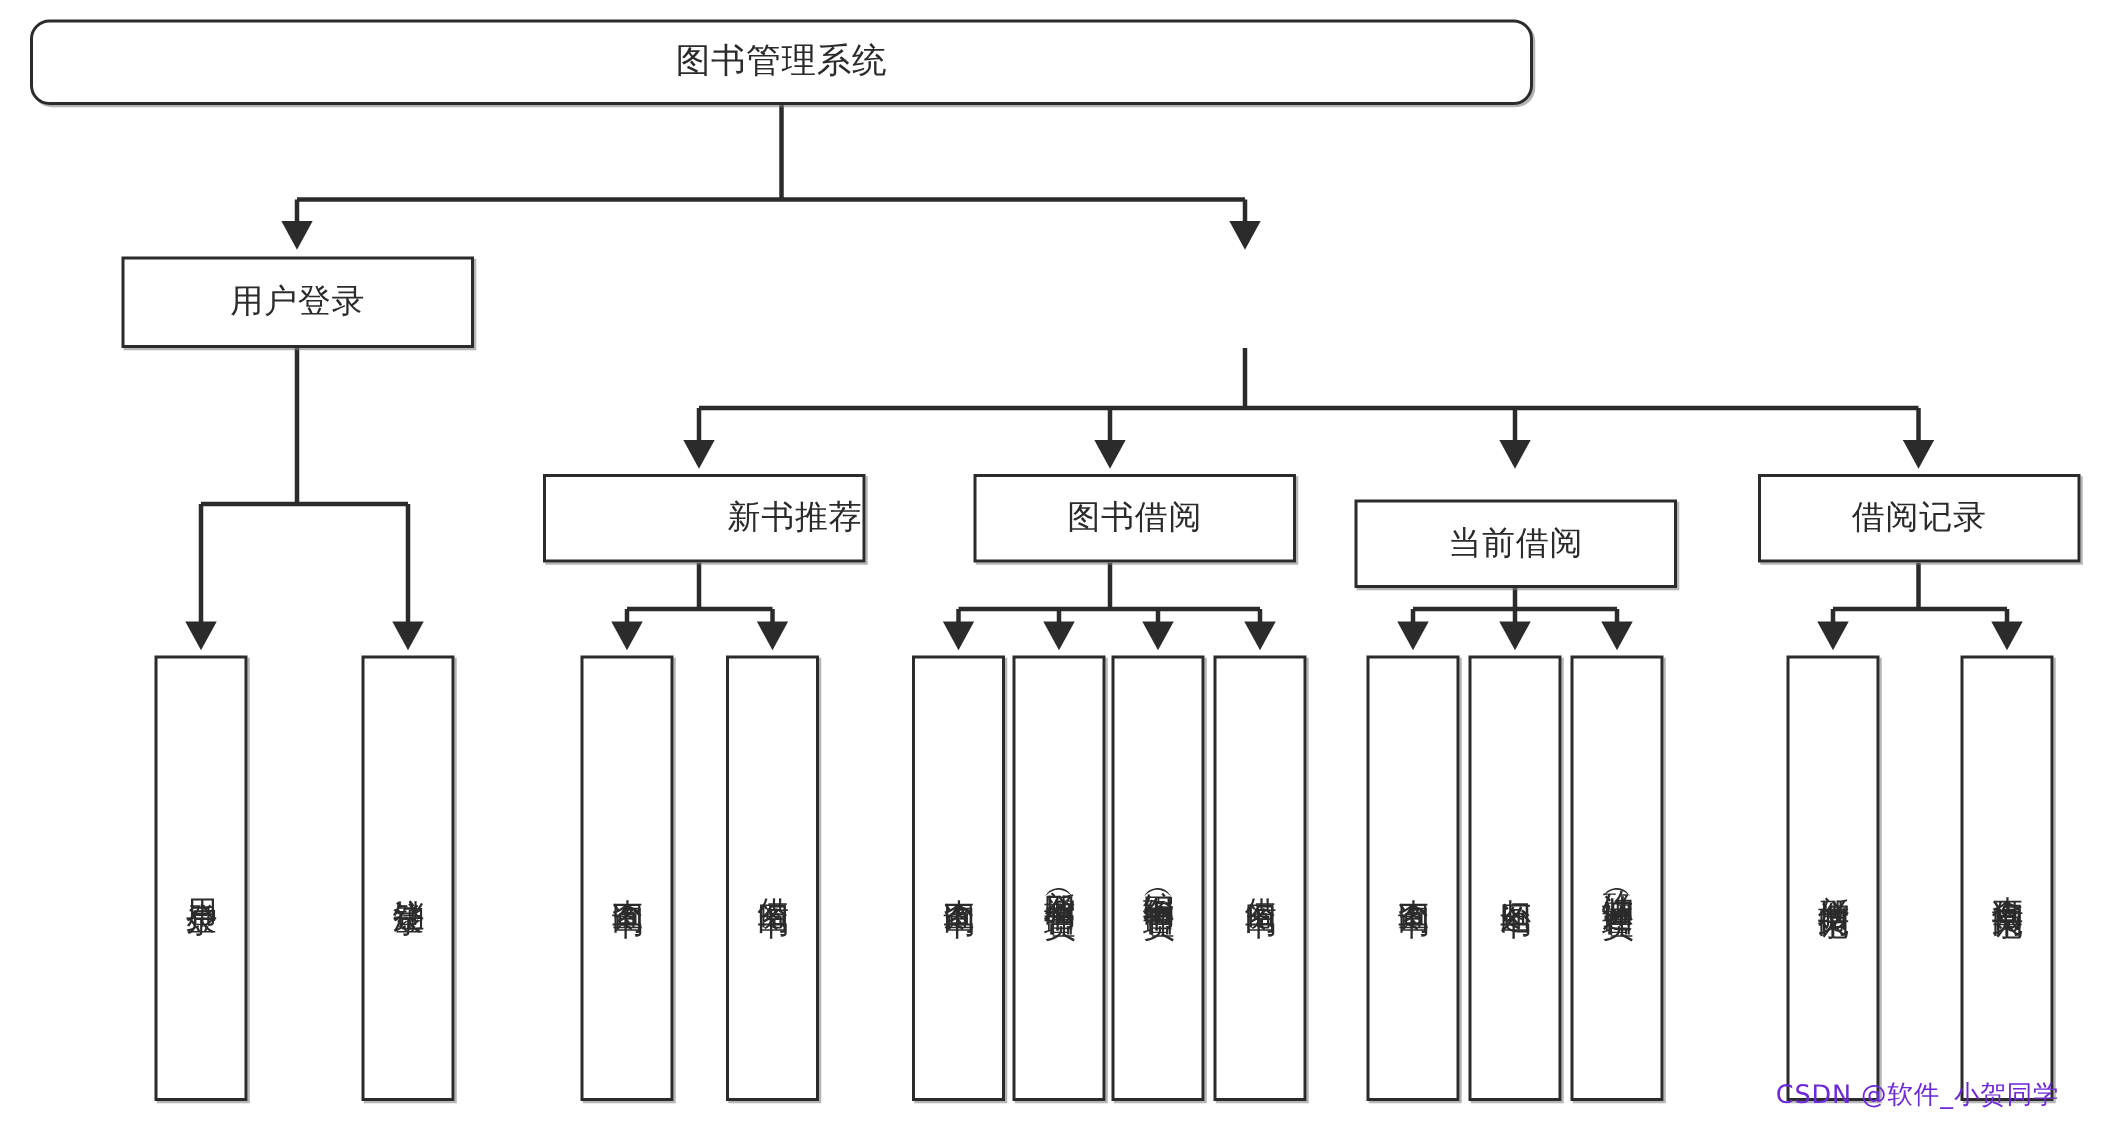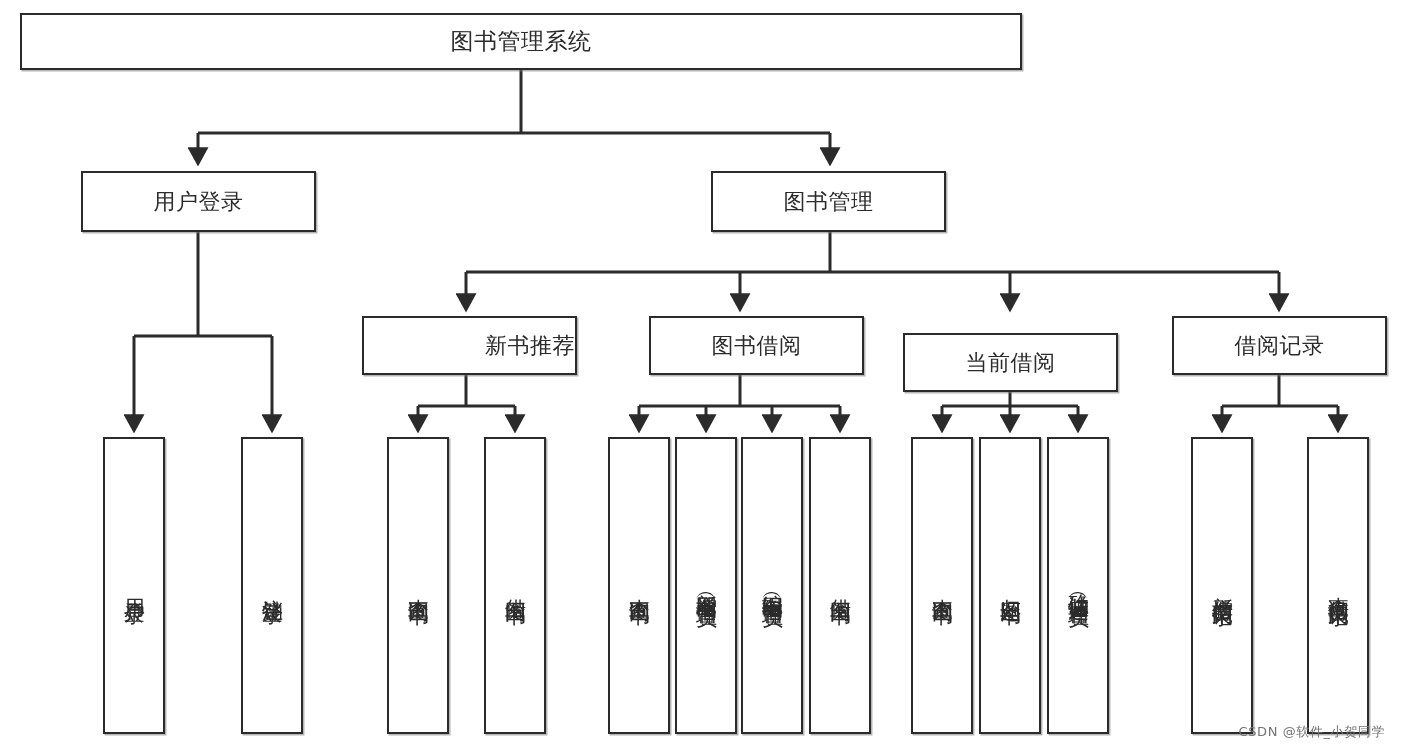--- a/index.html
+++ b/index.html
@@ -60,24 +60,24 @@
     writing-mode: vertical-rl;
     text-orientation: upright;
     font-size: 21px;
     line-height: 1.28;
     letter-spacing: 2px;
   }
   .node.root .node-label { font-size: 23px; }
 
   #watermark {
     position: absolute;
-    right: 20px;
+    right: 32px;
     bottom: 6px;
-    font-size: 13px;
-    color: #737373;
+    font-size: 17px;
+    color: #6d28d9;
     letter-spacing: 0.6px;
     z-index: 3;
     white-space: nowrap;
     user-select: none;
   }
 </style>
 </head>
 <body>
 
 <div id="diagram-canvas">
@@ -125,30 +125,27 @@
       <path d="M 1010 406 L 1010 430" marker-end="url(#arrow)"></path>
       <path d="M 1078 406 L 1078 430" marker-end="url(#arrow)"></path>
 
       <path d="M 1279 375 L 1279 406"></path>
       <path d="M 1222 406 L 1338 406"></path>
       <path d="M 1222 406 L 1222 430" marker-end="url(#arrow)"></path>
       <path d="M 1338 406 L 1338 430" marker-end="url(#arrow)"></path>
     </g>
   </svg>
 
-  <div class="node horiz root" style="left:20px; top:13px; width:1002px; height:57px;">
+  <div class="node horiz root" style="left:20px; top:13px; width:1002px; height:57px;border-radius:13px;">
     <span class="node-label">图书管理系统</span>
   </div>
 
   <div class="node horiz" style="left:81px; top:171px; width:235px; height:61px;">
     <span class="node-label">用户登录</span>
   </div>
-  <div class="node horiz" style="left:711px; top:171px; width:235px; height:61px;">
-    <span class="node-label">图书管理</span>
-  </div>
 
   <div class="node horiz" style="left:362px; top:316px; width:215px; height:59px;justify-content:flex-end;">
     <span class="node-label">新书推荐</span>
   </div>
   <div class="node horiz" style="left:633px; top:316px; width:215px; height:59px;margin-left:16px;">
     <span class="node-label">图书借阅</span>
   </div>
   <div class="node horiz" style="left:903px; top:316px; width:215px; height:59px;margin-top:17px;">
     <span class="node-label">当前借阅</span>
   </div>

